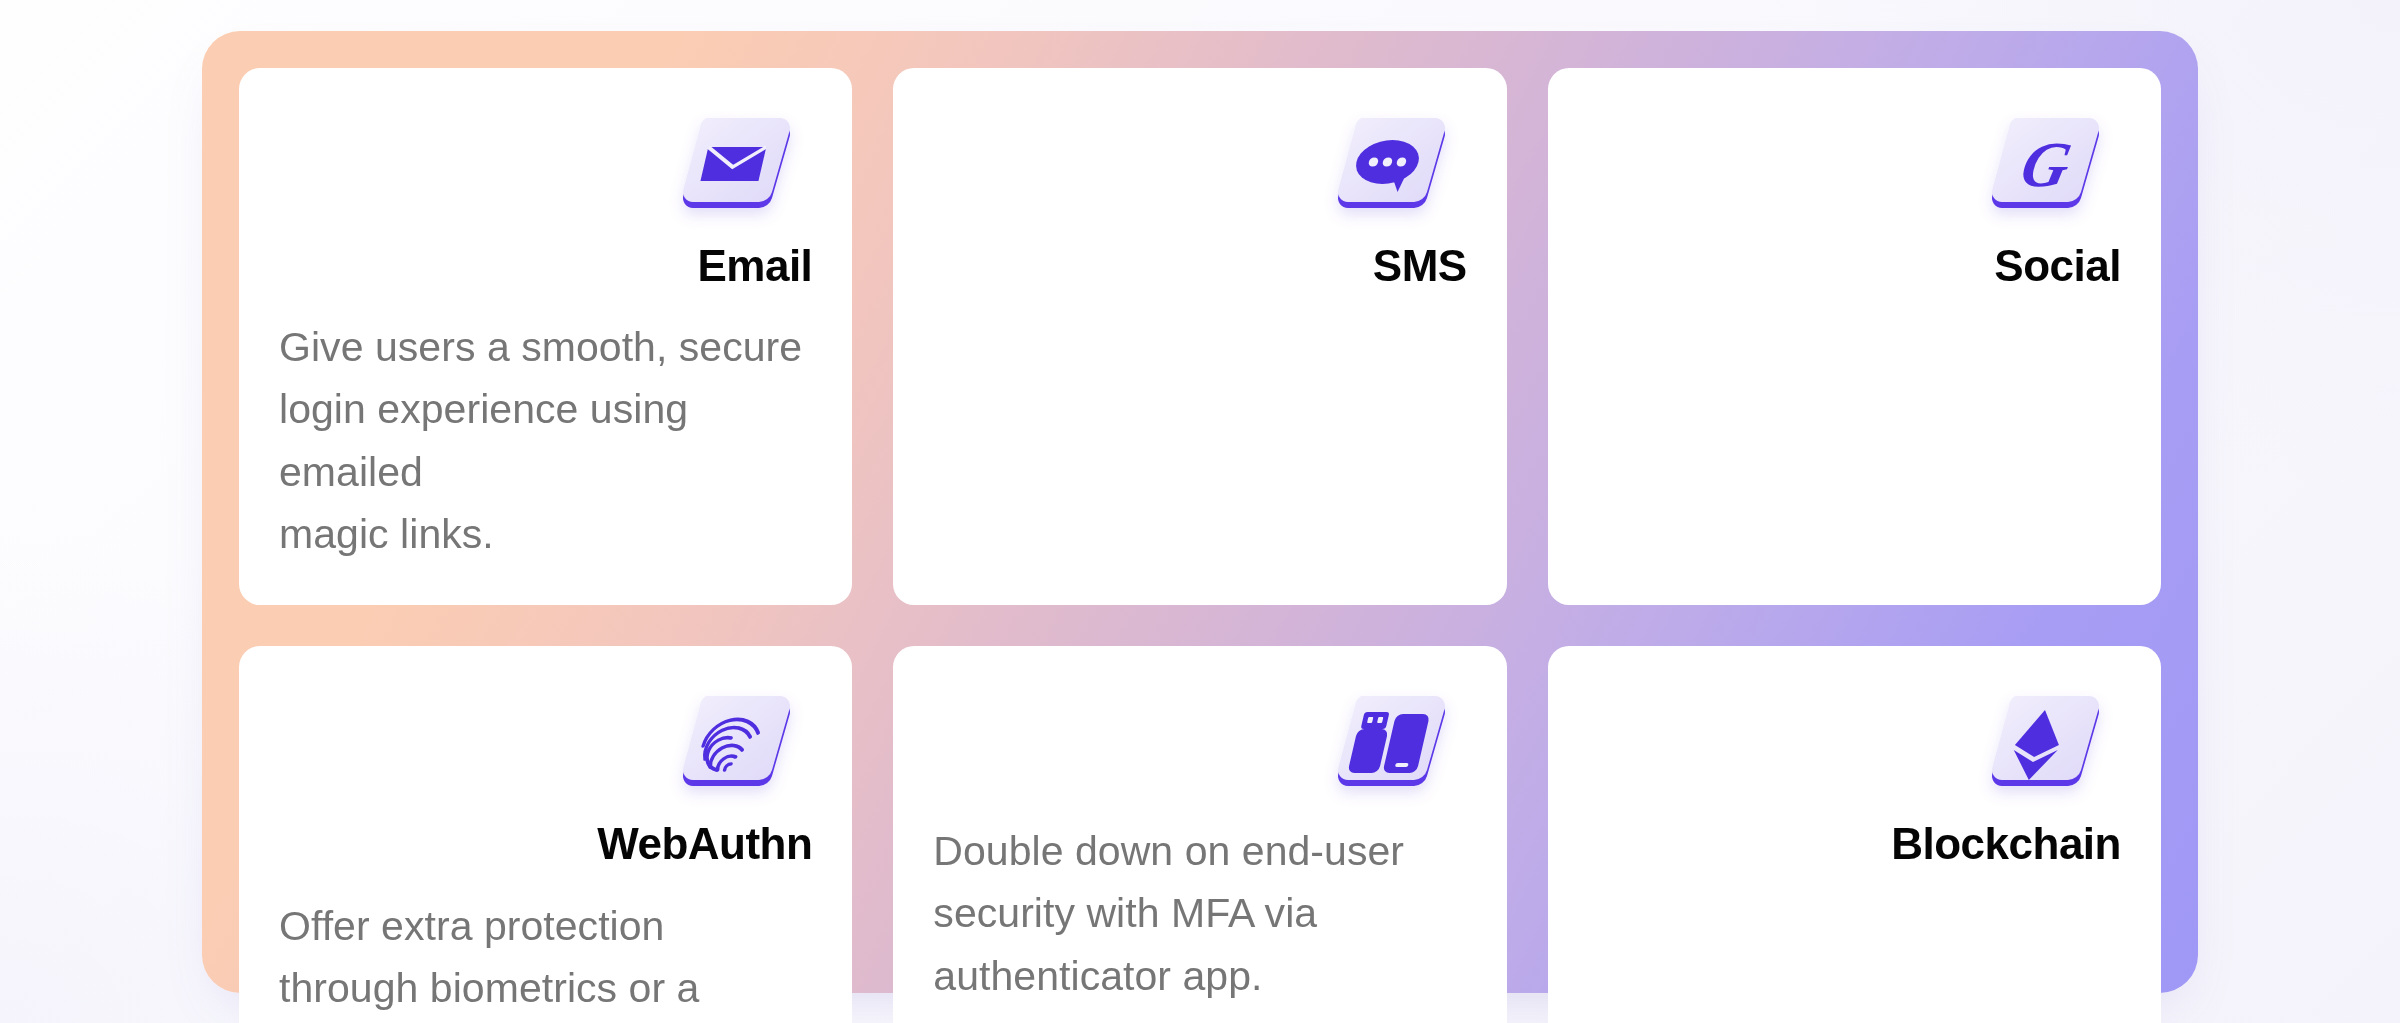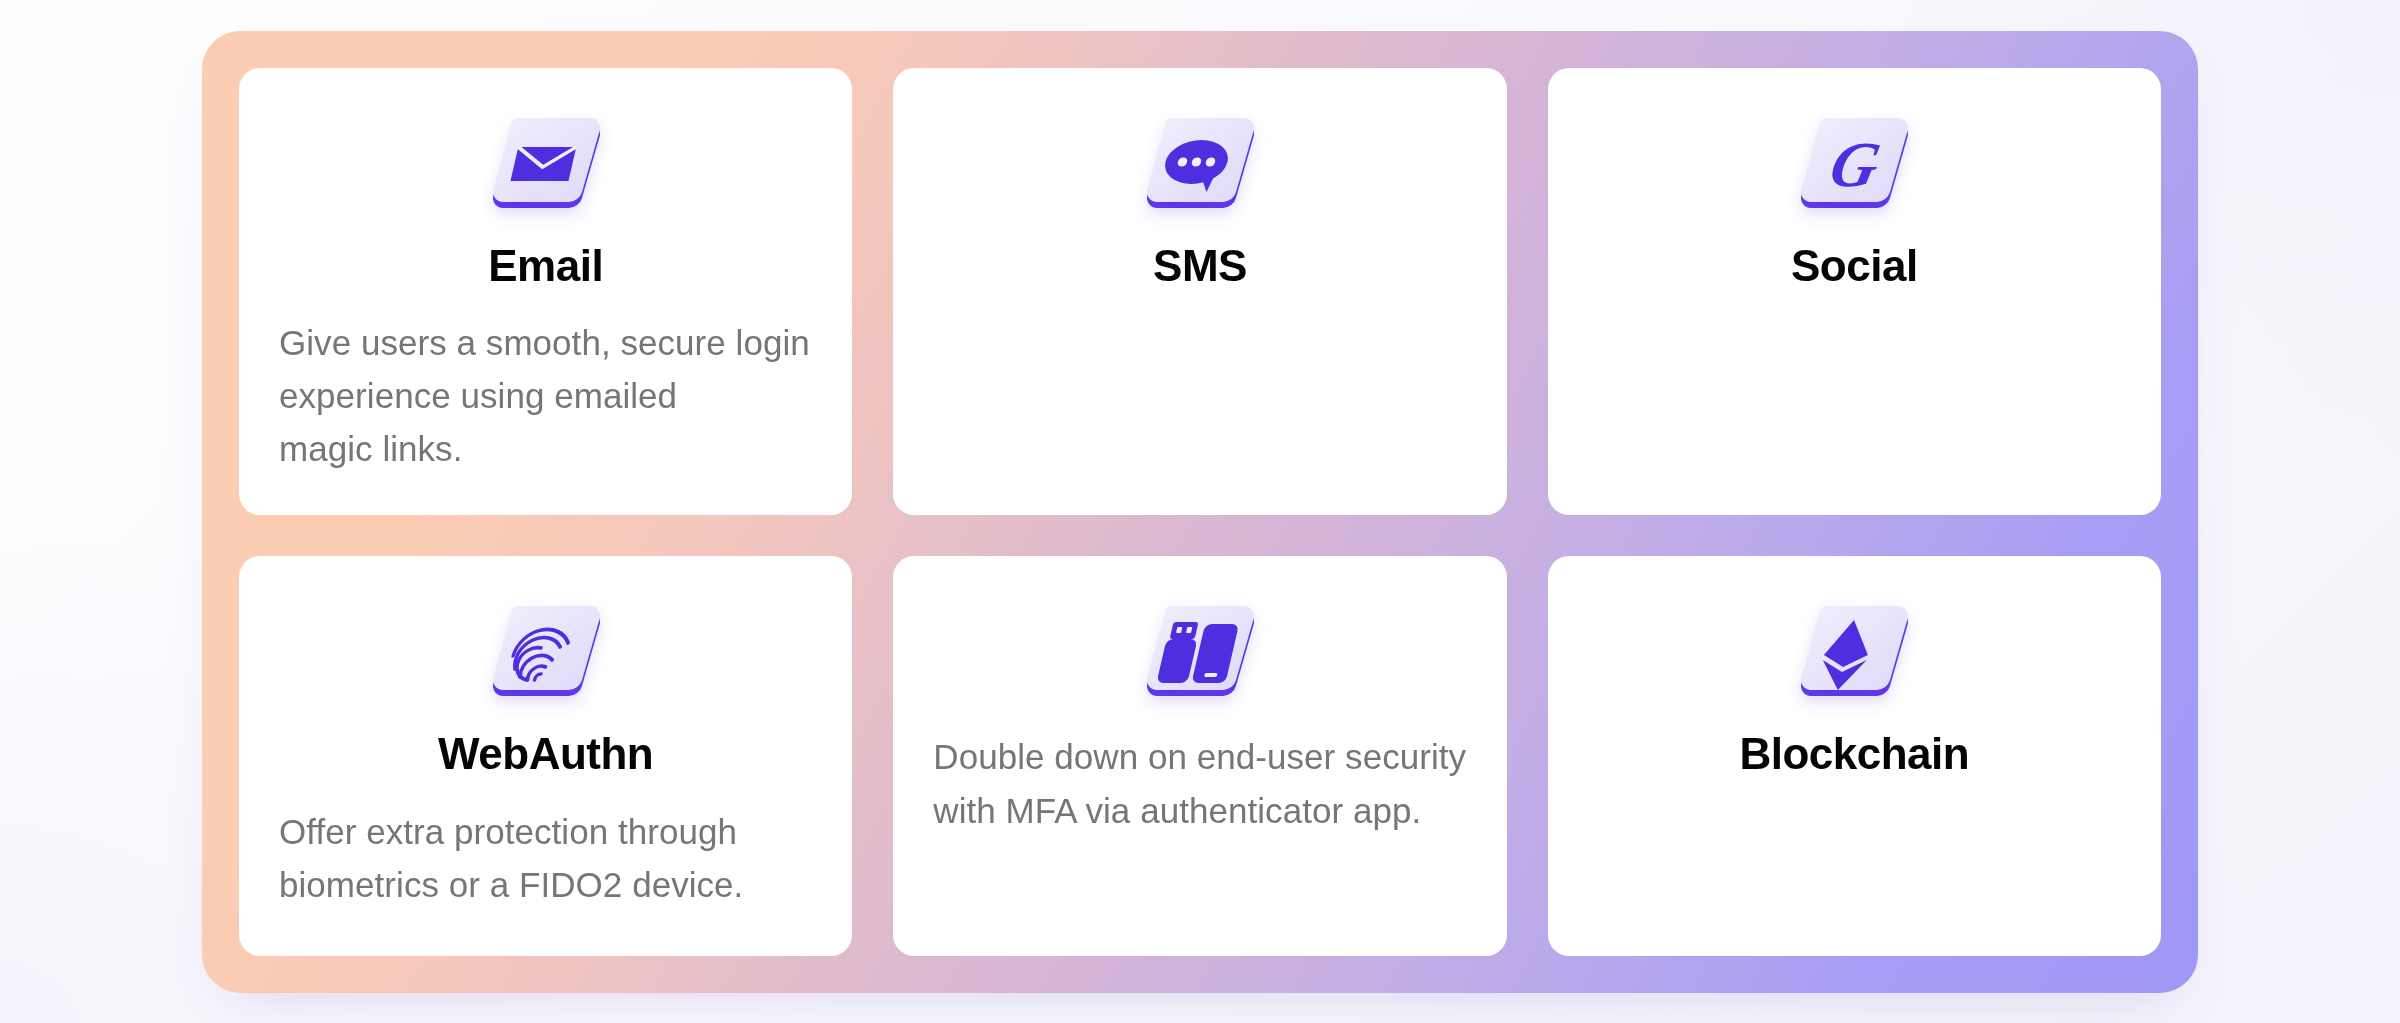--- a/index.html
+++ b/index.html
@@ -49,21 +49,21 @@
     height: 100%;
   }
 
   
   .card {
     background: #FFFFFF;
     border-radius: 21px;
     padding: 44px 40px 40px 40px;
     display: flex;
     flex-direction: column;
-    align-items: center;
+    align-items: flex-end;
   }
 
   
   .icon-wrap {
     width: 150px;
     height: 108px;
     position: relative;
     margin-left: 2px;
     margin-bottom: 22px;
     flex: none;
@@ -74,21 +74,21 @@
   .card-title {
     font-size: 44px;
     font-weight: bold;
     line-height: 1.1;
     color: #050505;
     letter-spacing: -0.5px;
     margin-bottom: 26px;
     white-space: nowrap;
   }
   .card-desc {
-    font-size: 35px;
+    font-size: 41px;
     line-height: 1.52;
     color: #767676;
     letter-spacing: 0.05px;
     white-space: pre-line;
   }
 </style>
 </head>
 <body>
 
 <div class="frame">

